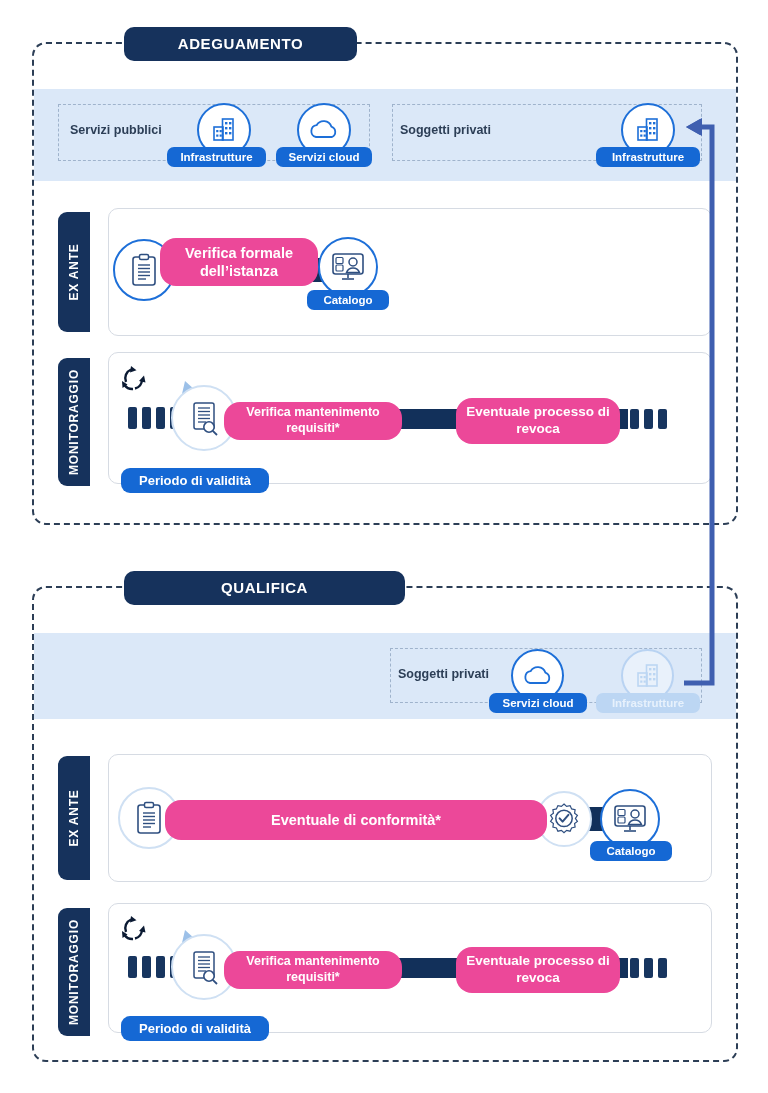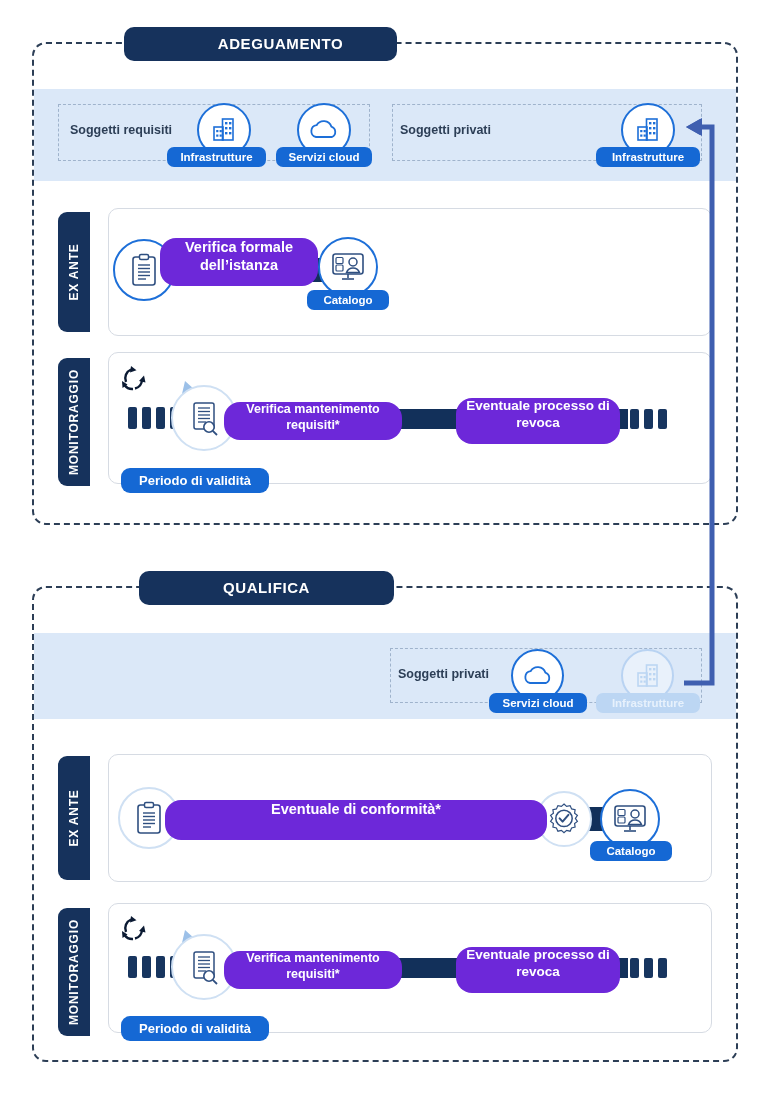--- a/index.html
+++ b/index.html
@@ -48,22 +48,22 @@
     color: #ffffff;
     font-weight: bold;
     font-size: 15px;
     letter-spacing: 0.6px;
     text-align: center;
     line-height: 34px;
     height: 34px;
     border-radius: 10px;
     z-index: 30;
   }
-  .badge-adeguamento { left: 124px; top: 27px;  width: 233px; padding-left: 40px; }
-  .badge-qualifica   { left: 139px; top: 571px; width: 255px; }
+  .badge-adeguamento { left: 124px; top: 27px;  width: 233px; }
+  .badge-qualifica   { left: 124px; top: 571px; width: 281px; }
 
   
   .subjects-band {
     position: absolute;
     background: #dbe8f8;
     box-sizing: border-box;
     z-index: 5;
   }
   .band-adeguamento { left: 34px; top: 89px;  width: 702px; height: 92px; }
   .band-qualifica   { left: 34px; top: 633px; width: 702px; height: 86px; }
@@ -151,26 +151,26 @@
     background: #ffffff;
     border: 1px solid #d6dbe3;
     border-radius: 10px;
     box-sizing: border-box;
     z-index: 10;
   }
 
   
   .capsule {
     position: absolute;
-    background: #6d28d9;
+    background: #ec4899;
     color: #ffffff;
     font-weight: bold;
     border-radius: 16px;
     display: flex;
-    align-items: flex-start;
+    align-items: center;
     justify-content: center;
     text-align: center;
     line-height: 1.25;
     box-sizing: border-box;
     z-index: 16;
   }
   .capsule-text { padding: 0 10px; }
 
   
   .connector-bar {
@@ -201,21 +201,21 @@
     <polygon points="686,127 702,118 702,136" fill="#3f5fb0"></polygon>
   </svg>
 
   <div class="section section-adeguamento"></div>
 
   <div class="section-badge badge-adeguamento">ADEGUAMENTO</div>
 
   <div class="subjects-band band-adeguamento"></div>
 
   <div class="subject-box" style="left:58px; top:104px; width:312px; height:57px;"></div>
-  <div class="subject-label" style="left:70px; top:123px;">Soggetti requisiti</div>
+  <div class="subject-label" style="left:70px; top:123px;">Servizi pubblici</div>
 
   <div class="icon-bubble" style="left:197px; top:103px; width:54px; height:54px;">
     <svg width="30" height="30" viewBox="0 0 30 30">
       <rect x="13.5" y="4" width="10.5" height="21" fill="none" stroke="#1d6fd8" stroke-width="1.6"></rect>
       <rect x="5" y="12" width="9" height="13" fill="none" stroke="#1d6fd8" stroke-width="1.6"></rect>
       <rect x="16" y="7" width="2.4" height="2.4" fill="#1d6fd8"></rect>
       <rect x="20" y="7" width="2.4" height="2.4" fill="#1d6fd8"></rect>
       <rect x="16" y="12" width="2.4" height="2.4" fill="#1d6fd8"></rect>
       <rect x="20" y="12" width="2.4" height="2.4" fill="#1d6fd8"></rect>
       <rect x="16" y="17" width="2.4" height="2.4" fill="#1d6fd8"></rect>

